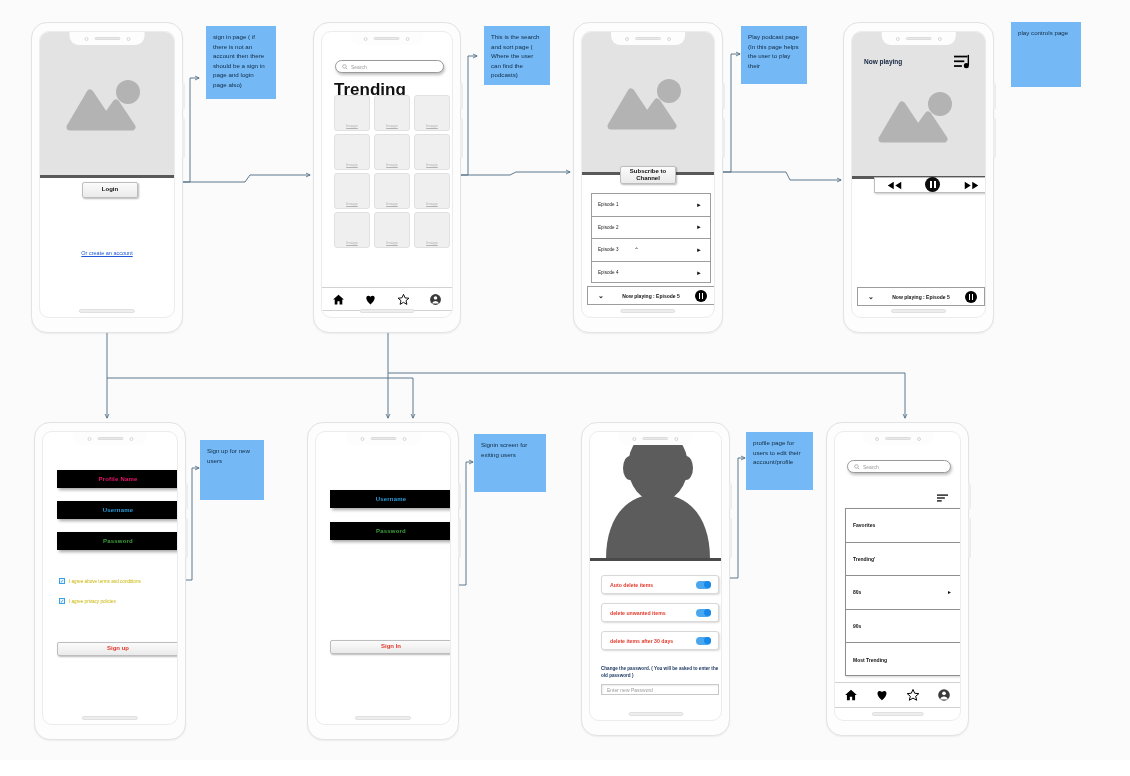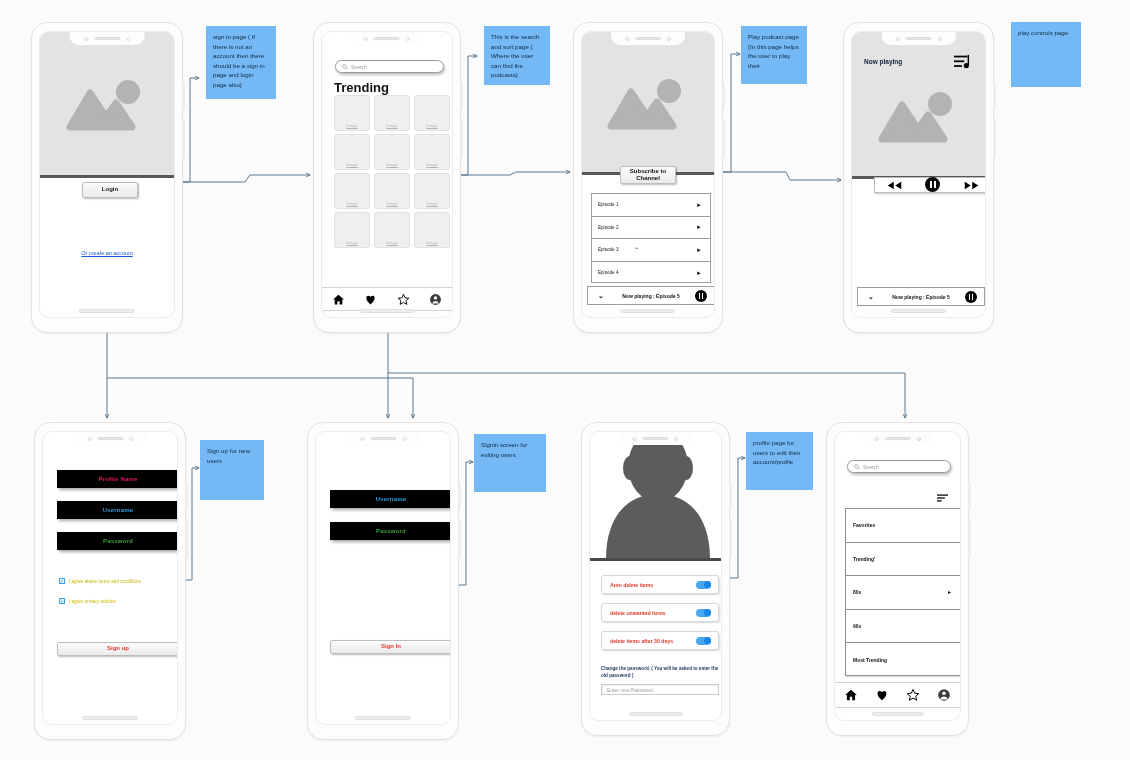--- a/index.html
+++ b/index.html
@@ -130,21 +130,21 @@
     border-radius: 999px;
     box-shadow: 1px 2px 3px rgba(0,0,0,0.25);
     display: flex; align-items: center;
     padding-left: 6px;
     gap: 3px;
     font-size: 5px;
     color: #9b9b9b;
   }
   .section-title {
     position: absolute;
-    font-size: 13px;
+    font-size: 17px;
     font-weight: bold;
     color: #111;
   }
   .img-grid { position: absolute; display: grid; }
   .img-cell {
     background: #efefef;
     border: 1px solid #e1e1e1;
     border-radius: 3px;
     position: relative;
   }

